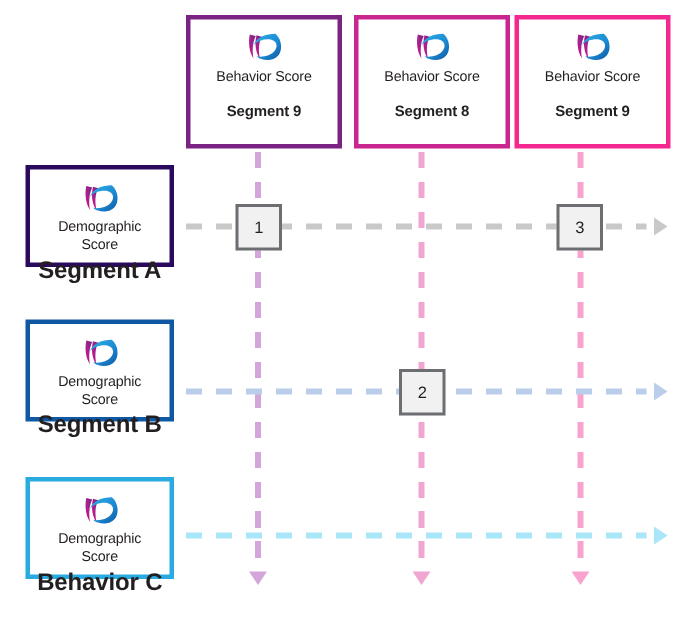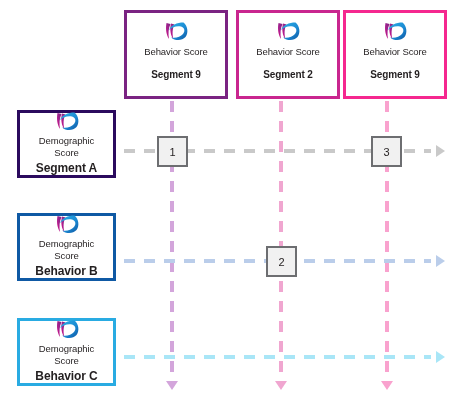--- a/index.html
+++ b/index.html
@@ -58,30 +58,29 @@
     font-weight: bold;
   }
 
   
   .row-card {
     width: 99px;
     height: 68px;
     border-width: 3px;
     border-style: solid;
     padding-top: 9px;
-    justify-content: flex-end;
   }
   .row-card .logo { margin-bottom: 2px; }
   .row-card .title {
     font-size: 9.5px;
     font-weight: 400;
     line-height: 12px;
   }
   .row-card .seg {
-    font-size: 12px;
+    font-size: 16px;
     font-weight: bold;
     margin-top: 2px;
   }
 
   
   .hline {
     position: absolute;
     height: 4px;
     z-index: 1;
     background-repeat: repeat-x;
@@ -180,21 +179,21 @@
                 <stop offset="0%" stop-color="#29ABE2"></stop>
                 <stop offset="55%" stop-color="#1C8BD4"></stop>
                 <stop offset="100%" stop-color="#0F59A4"></stop>
               </linearGradient>
             </defs>
             <path d="M7 4 C5 14, 6 27, 12 36 C10 25, 11 14, 15 6 Z" fill="url(#gAc1)"></path>
             <path d="M16 5 C13 16, 15 29, 21 37 C18 26, 19 14, 23 7 Z" fill="url(#gAc1)"></path>
             <path d="M41 3 C28 3, 16 8, 12 18 C18 12, 28 9, 36 11 C43 13, 45 20, 40 26 C35 32, 25 35, 16 33 C24 40, 38 40, 45 32 C51 25, 50 10, 41 3 Z" fill="url(#gBc1)"></path>
           </svg></span>
         <div class="lbl title">Behavior Score</div>
-        <div class="lbl seg">Segment 2</div>
+        <div class="lbl seg">Segment 8</div>
       </div>
       <div class="card col-card" style="left: 343px; top: 10px; border-color: rgb(245, 40, 143);">
         <span class="logo"><svg width="26" height="22" viewBox="0 0 52 44" xmlns="http://www.w3.org/2000/svg">
             <defs>
               <linearGradient id="gAc2" x1="0" y1="1" x2="1" y2="0">
                 <stop offset="0%" stop-color="#E5007E"></stop>
                 <stop offset="45%" stop-color="#A6228F"></stop>
                 <stop offset="100%" stop-color="#7A2382"></stop>
               </linearGradient>
               <linearGradient id="gBc2" x1="0.05" y1="0.1" x2="0.95" y2="1">
@@ -248,21 +247,21 @@
                 <stop offset="55%" stop-color="#1C8BD4"></stop>
                 <stop offset="100%" stop-color="#0F59A4"></stop>
               </linearGradient>
             </defs>
             <path d="M7 4 C5 14, 6 27, 12 36 C10 25, 11 14, 15 6 Z" fill="url(#gAr1)"></path>
             <path d="M16 5 C13 16, 15 29, 21 37 C18 26, 19 14, 23 7 Z" fill="url(#gAr1)"></path>
             <path d="M41 3 C28 3, 16 8, 12 18 C18 12, 28 9, 36 11 C43 13, 45 20, 40 26 C35 32, 25 35, 16 33 C24 40, 38 40, 45 32 C51 25, 50 10, 41 3 Z" fill="url(#gBr1)"></path>
           </svg></span>
         <div class="lbl title">Demographic</div>
         <div class="lbl title">Score</div>
-        <div class="lbl seg">Behavior B</div>
+        <div class="lbl seg">Segment B</div>
       </div>
       <div class="card row-card" style="left: 17px; top: 318px; border-color: rgb(41, 171, 226);">
         <span class="logo"><svg width="26" height="22" viewBox="0 0 52 44" xmlns="http://www.w3.org/2000/svg">
             <defs>
               <linearGradient id="gAr2" x1="0" y1="1" x2="1" y2="0">
                 <stop offset="0%" stop-color="#E5007E"></stop>
                 <stop offset="45%" stop-color="#A6228F"></stop>
                 <stop offset="100%" stop-color="#7A2382"></stop>
               </linearGradient>
               <linearGradient id="gBr2" x1="0.05" y1="0.1" x2="0.95" y2="1">

